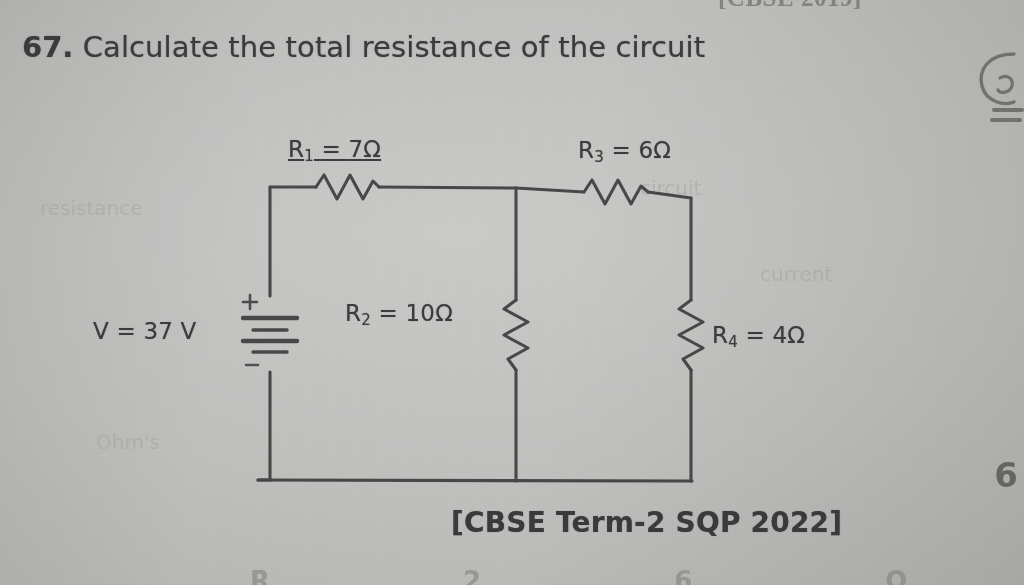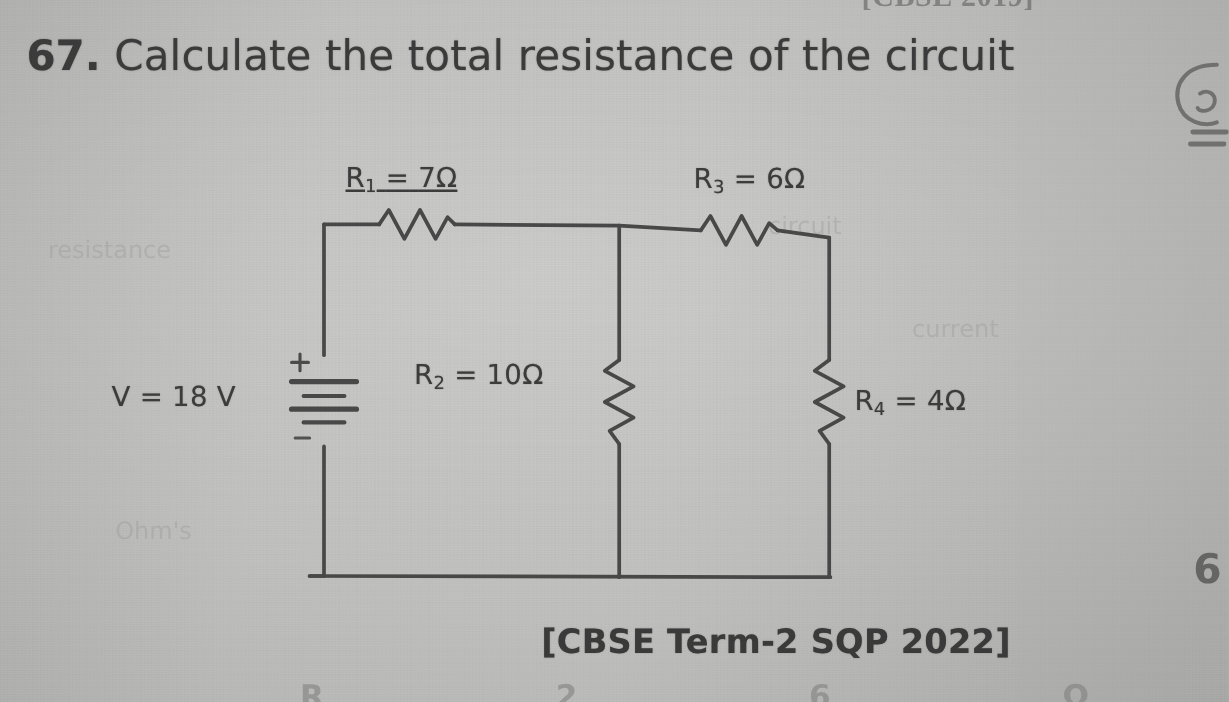--- a/index.html
+++ b/index.html
@@ -51,21 +51,21 @@
 
   
   #question {
     position: absolute;
     left: 22px;
     top: 28px;
     width: 920px;
   }
   .q-line {
     font-family: "DejaVu Sans", sans-serif;
-    font-size: 35px;
+    font-size: 29px;
     line-height: 38px;
     color: #3b3b3b;
     letter-spacing: .1px;
     text-shadow: 0 0 1.2px rgba(60,60,60,.55);
     white-space: nowrap;
   }
   .q-num {
     font-weight: 700;
     letter-spacing: 0px;
   }
@@ -107,21 +107,20 @@
     position: absolute;
     left: 451px;
     top: 506px;
     font-family: "DejaVu Sans", sans-serif;
     font-size: 28px;
     font-weight: 700;
     color: #3a3a3a;
     letter-spacing: .2px;
     text-shadow: 0 0 1px rgba(60,60,60,.5);
     white-space: nowrap;
-    margin-top: 12px;
   }
 
   
   #margin-glyph {
     position: absolute;
     right: -10px;
     top: 44px;
     width: 64px;
     height: 92px;
     opacity: .62;
@@ -239,21 +238,21 @@
   <span>=</span>
   <span>7</span><span>Ω</span>
 </div>
 
 <div class="clabel" id="label-r3">
   <span>R</span><sub>3</sub>
   <span>=</span>
   <span>6</span><span>Ω</span>
 </div>
 
-<div class="clabel" id="label-v">V = 18 V</div>
+<div class="clabel" id="label-v">V = 37 V</div>
 
 <div class="clabel" id="label-r2">
   <span>R</span><sub>2</sub>
   <span>=</span>
   <span>10</span><span>Ω</span>
 </div>
 
 <div class="clabel" id="label-r4">
   <span>R</span><sub>4</sub>
   <span>=</span>

